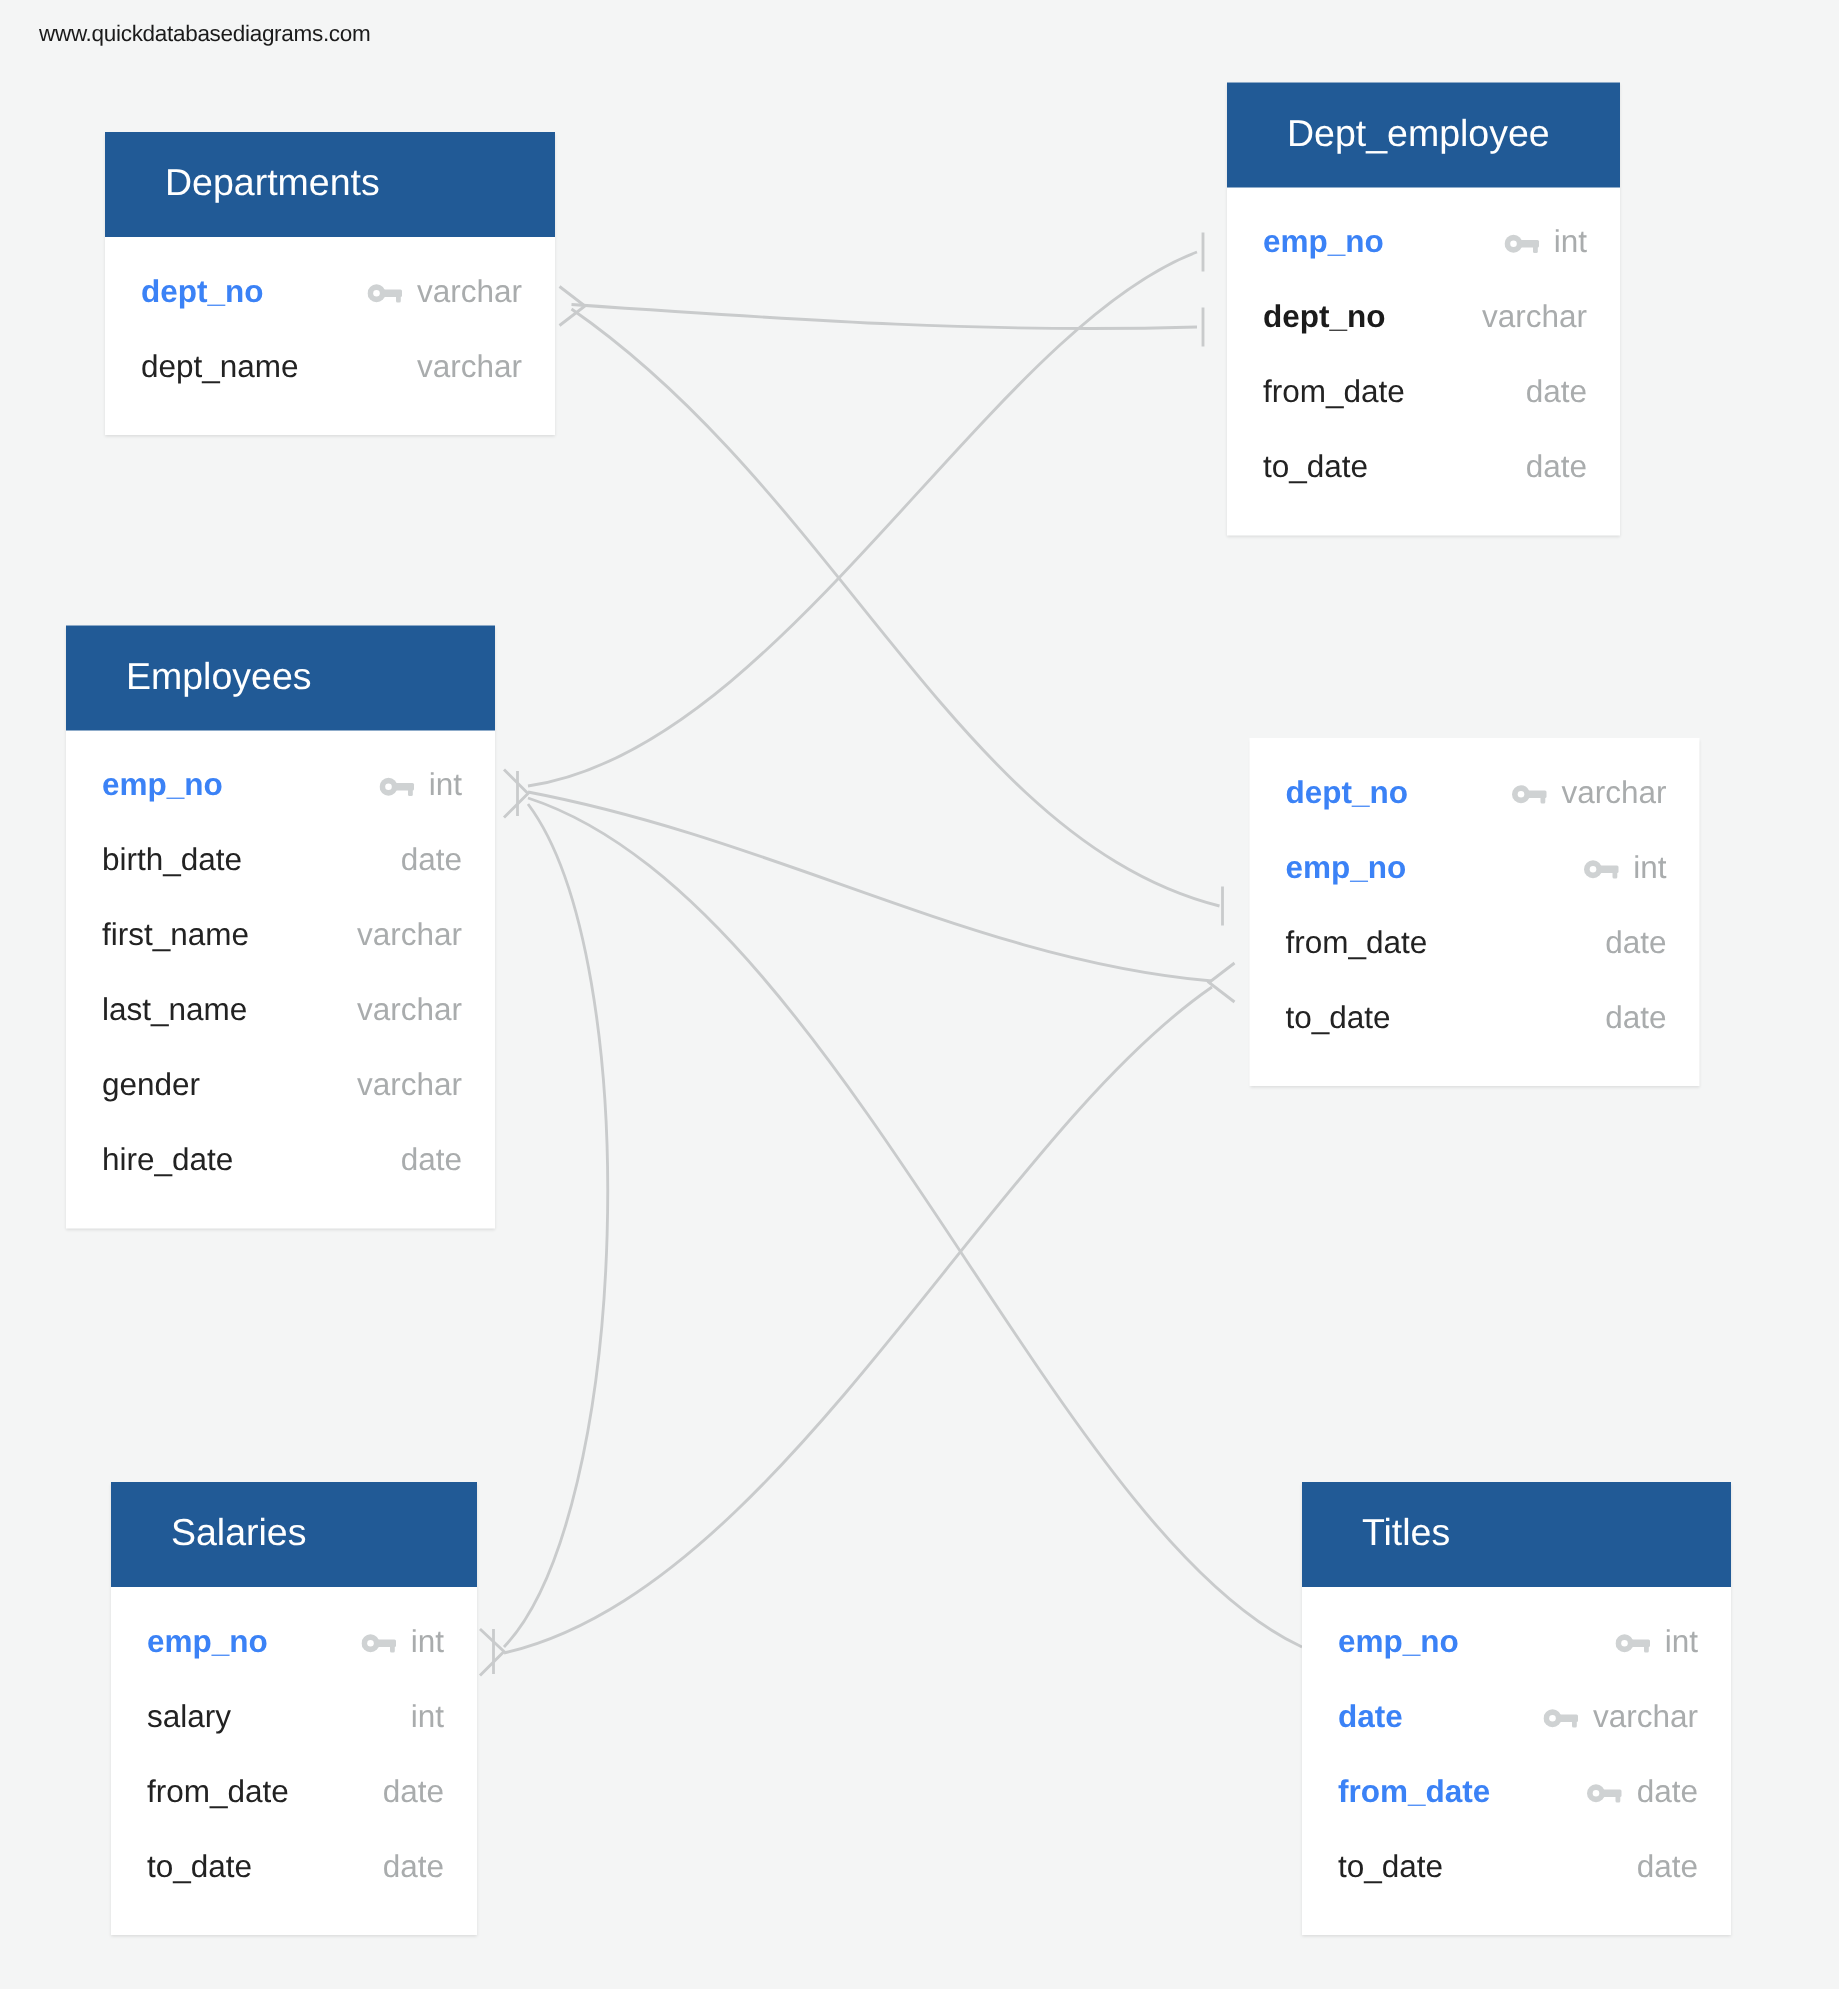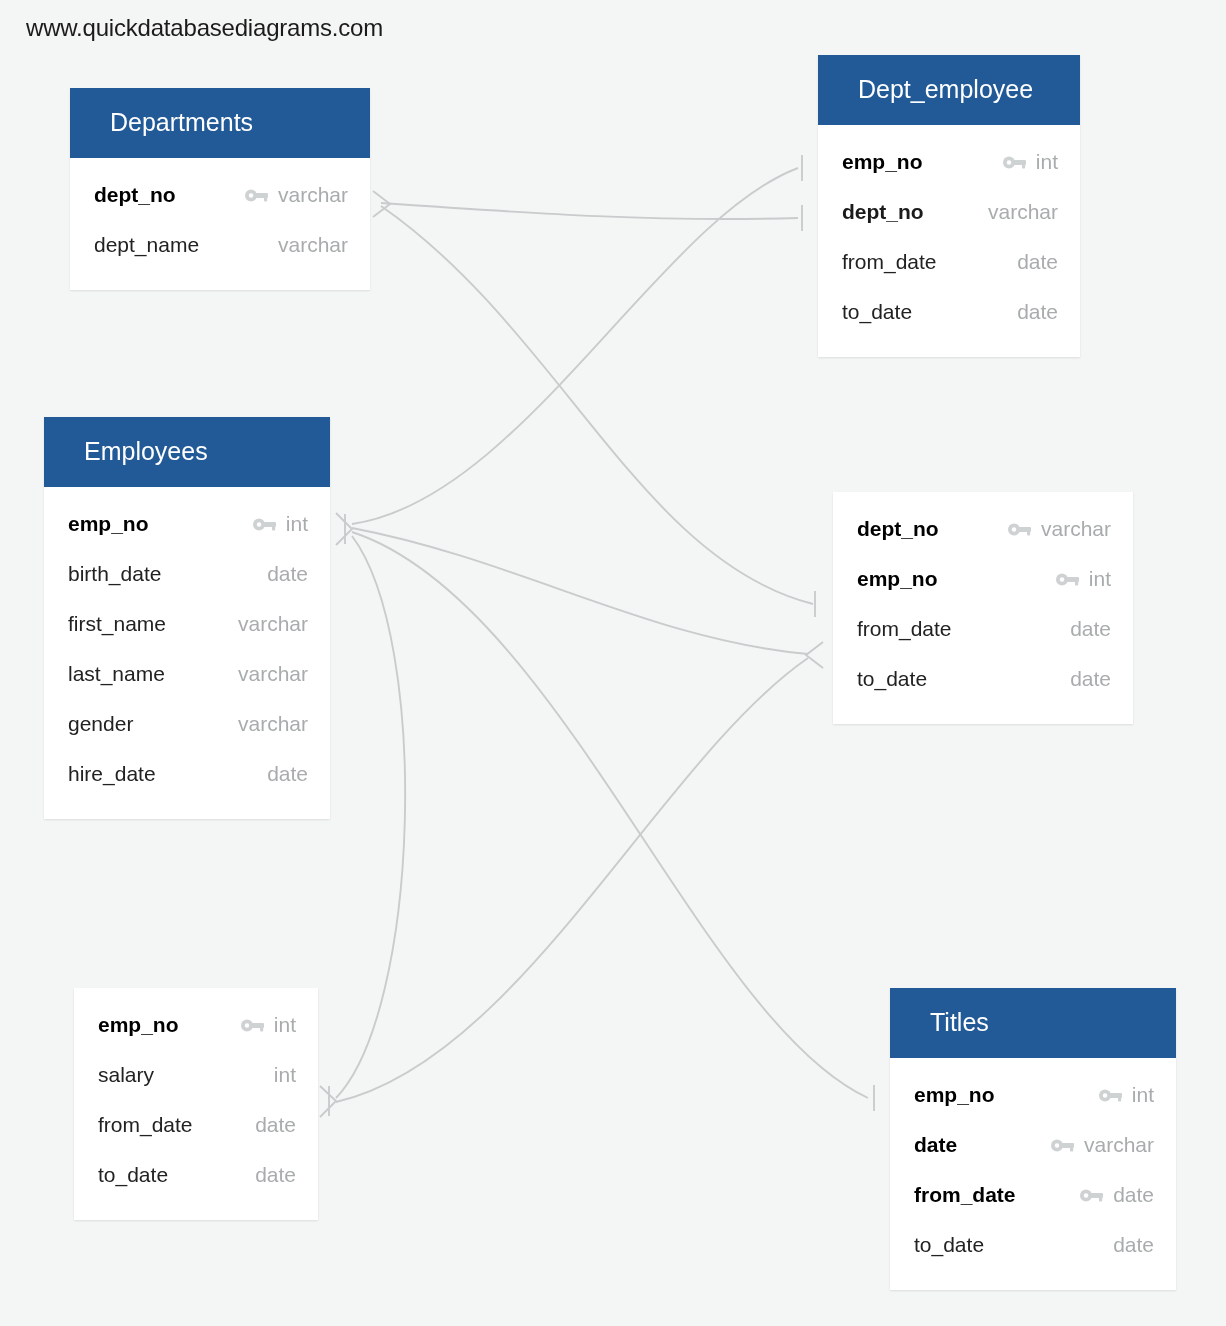--- a/index.html
+++ b/index.html
@@ -13,21 +13,21 @@
     position: relative;
     overflow: hidden;
     font-family: "Liberation Sans", sans-serif;
     -webkit-font-smoothing: antialiased;
   }
 
   #watermark {
     position: absolute;
     left: 26px;
     top: 14px;
-    font-size: 24px;
+    font-size: 15px;
     color: #1b1b1b;
     letter-spacing: -0.2px;
     white-space: nowrap;
   }
 
   #edges {
     position: absolute;
     left: 0;
     top: 0;
     width: 1226px;
@@ -59,21 +59,21 @@
     padding: 0 22px 0 24px;
     box-sizing: border-box;
     white-space: nowrap;
   }
   .field-name {
     font-size: 21px;
     color: #222222;
     flex: 0 0 auto;
   }
   .field-name.pk {
-    color: #000000;
+    color: #3b82f6;
     font-weight: bold;
   }
   .field-name.fk {
     color: #1b1b1b;
     font-weight: bold;
   }
   .field-spacer {
     flex: 1 1 auto;
     min-width: 14px;
   }
@@ -93,21 +93,21 @@
     flex: 0 0 auto;
     text-align: right;
   }
 
   
   #card-departments   { left: 70px;  top: 88px;  width: 300px; }
   #card-dept-employee { left: 818px; top: 55px;  width: 262px; }
   #card-employees     { left: 44px;  top: 417px; width: 286px; }
   #card-dept-manager  { left: 833px; top: 492px; width: 300px; }
   #card-salaries      { left: 74px;  top: 988px; width: 244px; }
-  #card-titles        { left: 890px; top: 988px; width: 286px; }
+  #card-titles        { left: 868px; top: 988px; width: 286px; }
 </style>
 </head>
 <body>
 
 <div id="watermark">www.quickdatabasediagrams.com</div>
 
 <svg id="edges" viewBox="0 0 1226 1326" xmlns="http://www.w3.org/2000/svg">
   <g fill="none" stroke="#c9cbcc" stroke-width="1.9">
 
     <path d="M 381,203 C 540,214 660,222 798,218"></path>
@@ -302,20 +302,21 @@
     <div class="field-row">
       <span class="field-name">to_date</span>
       <span class="field-spacer"></span>
       <span class="key-icon blank"></span>
       <span class="field-type">date</span>
     </div>
   </div>
 </div>
 
 <div class="table-card" id="card-salaries">
+  <div class="table-header">Salaries</div>
   <div class="table-body">
     <div class="field-row">
       <span class="field-name pk">emp_no</span>
       <span class="field-spacer"></span>
       <span class="key-icon">
         <svg viewBox="0 0 24 15" width="24" height="15">
             <g fill="#cfd2d3">
               <circle cx="6" cy="7.5" r="6"></circle>
               <rect x="9" y="5" width="14" height="5" rx="1"></rect>
               <rect x="19" y="9" width="3.2" height="4.6" rx="1"></rect>

